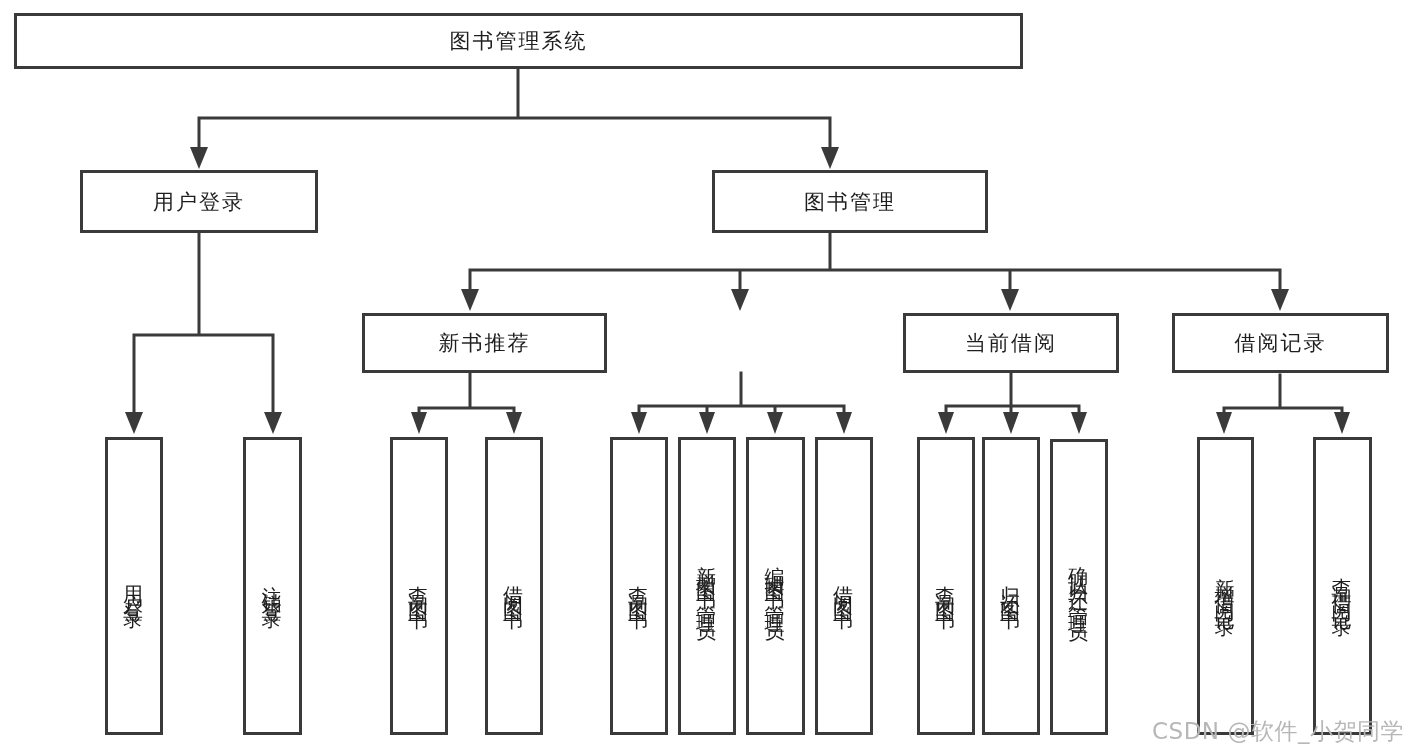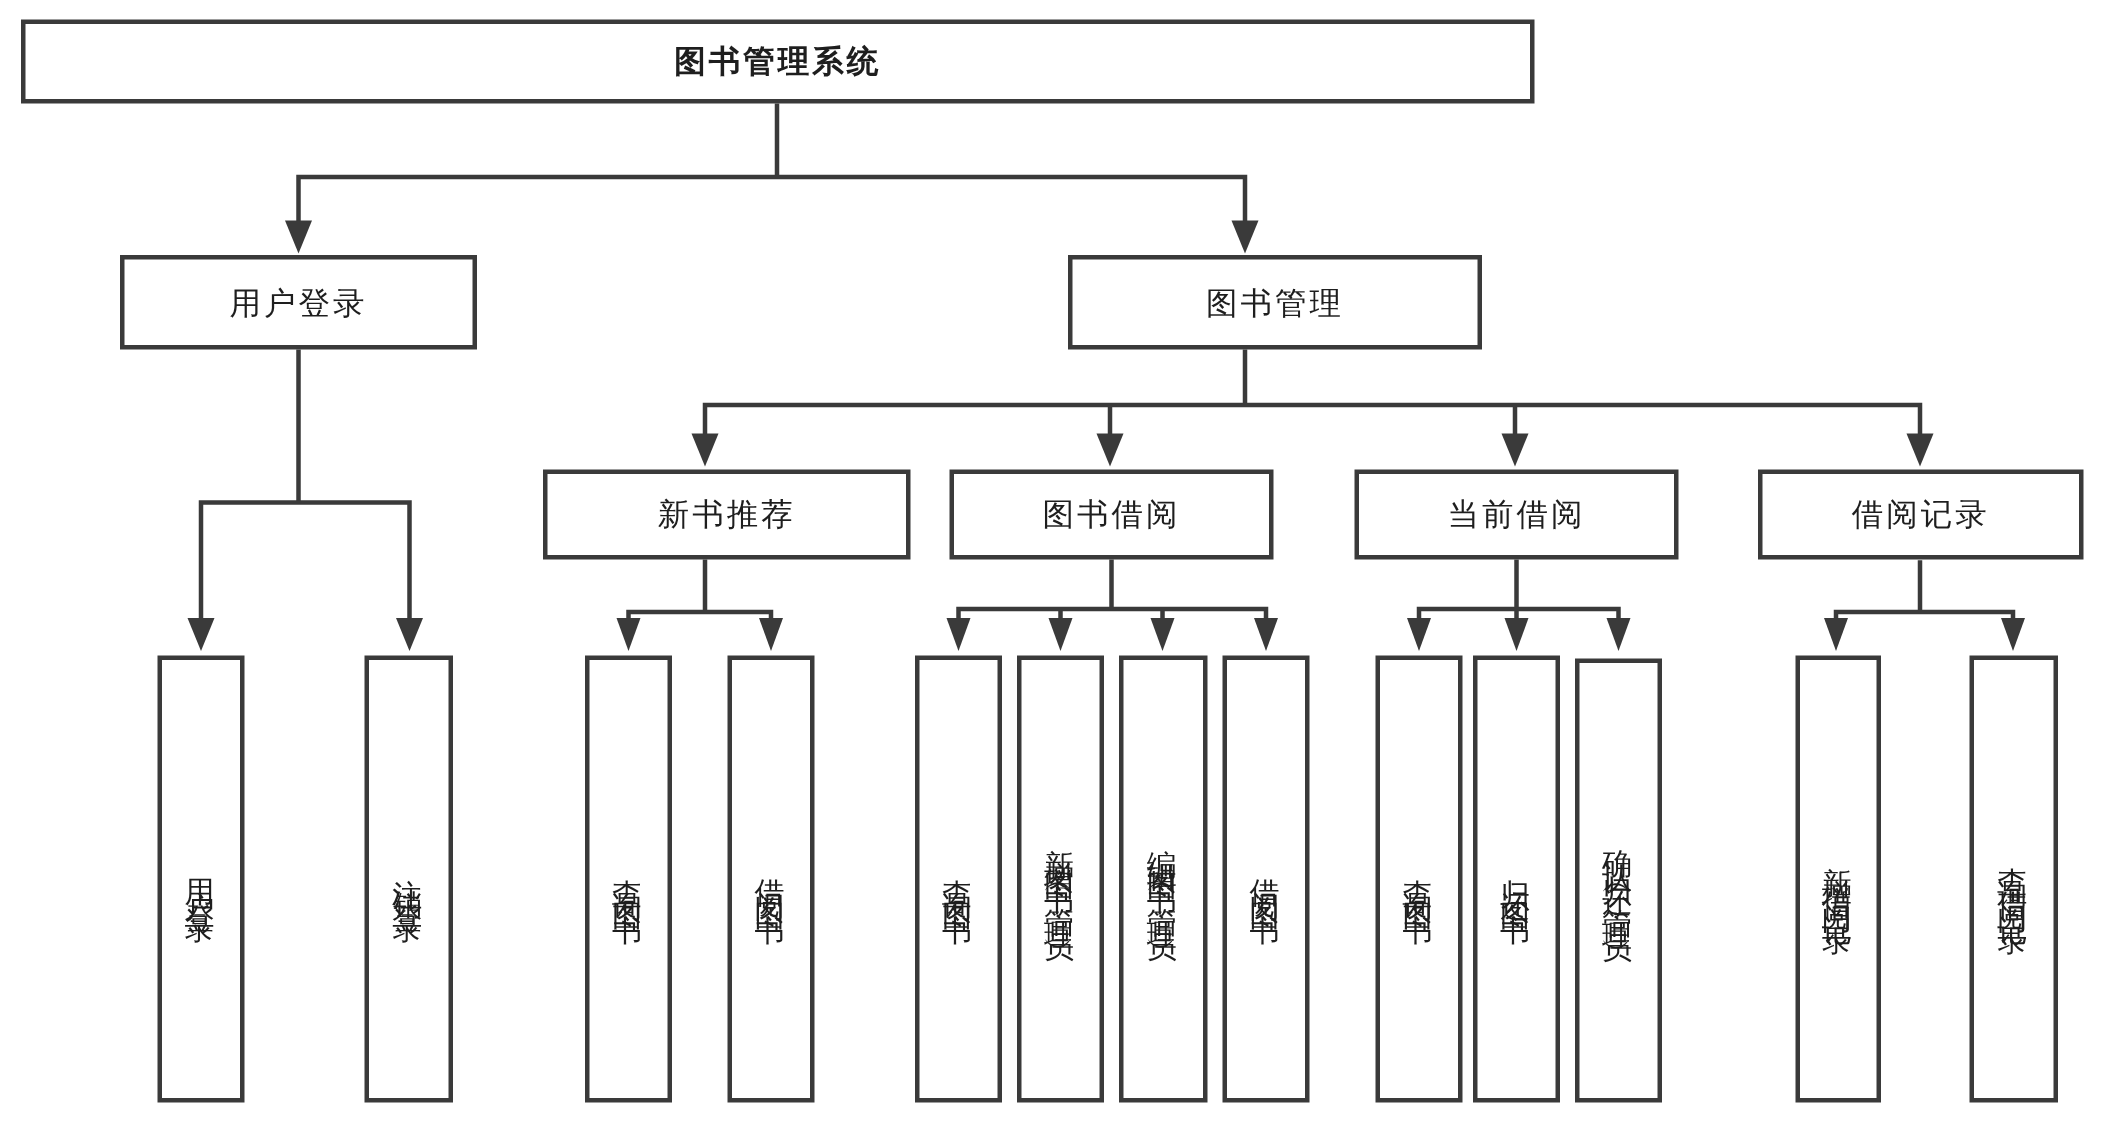--- a/index.html
+++ b/index.html
@@ -79,27 +79,26 @@
       <polygon class="ahead" points="1071,412 1087,412 1079,434"></polygon>
     </g>
 
     <g>
       <path class="cline" d="M1280,375 V408 M1224,408 H1342 M1224,408 V412 M1342,408 V412"></path>
       <polygon class="ahead" points="1216,412 1232,412 1224,434"></polygon>
       <polygon class="ahead" points="1334,412 1350,412 1342,434"></polygon>
     </g>
   </svg>
 
-  <div class="hbox" style="left:14px;top:13px;width:1009px;height:56px;font-weight:bold;">图书管理系统</div>
+  <div class="hbox" style="left:14px;top:13px;width:1009px;height:56px;">图书管理系统</div>
 
   <div class="hbox" style="left:80px;top:170px;width:238px;height:63px;">用户登录</div>
   <div class="hbox" style="left:712px;top:170px;width:276px;height:63px;">图书管理</div>
 
   <div class="hbox" style="left:362px;top:313px;width:245px;height:60px;">新书推荐</div>
-  <div class="hbox" style="left:633px;top:313px;width:216px;height:60px;">图书借阅</div>
   <div class="hbox" style="left:903px;top:313px;width:216px;height:60px;text-align:right;">当前借阅</div>
   <div class="hbox" style="left:1172px;top:313px;width:217px;height:60px;">借阅记录</div>
 
   <div class="vbox" style="left:105px;">用户登录</div>
   <div class="vbox" style="left:243px;width:59px;">注销登录</div>
 
   <div class="vbox" style="left:390px;">查询图书</div>
   <div class="vbox" style="left:485px;">借阅图书</div>
 
   <div class="vbox" style="left:610px;">查询图书</div>
@@ -107,14 +106,15 @@
   <div class="vbox" style="left:746px;width:59px;">编辑图书（管理员）</div>
   <div class="vbox" style="left:815px;">借阅图书</div>
 
   <div class="vbox" style="left:917px;">查询图书</div>
   <div class="vbox" style="left:982px;">归还图书</div>
   <div class="vbox" style="left:1050px;top:439px;height:296px;">确认归还（管理员）</div>
 
   <div class="vbox" style="left:1197px;width:57px;">新增借阅记录</div>
   <div class="vbox" style="left:1313px;width:59px;">查询借阅记录</div>
 
+  <div class="watermark">CSDN @软件_小贺同学</div>
 
 </div>
 
 </body></html>

